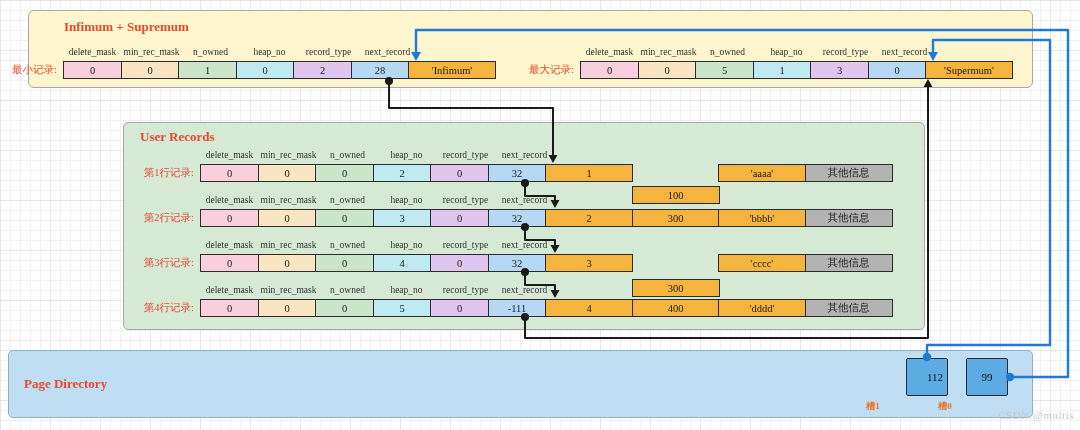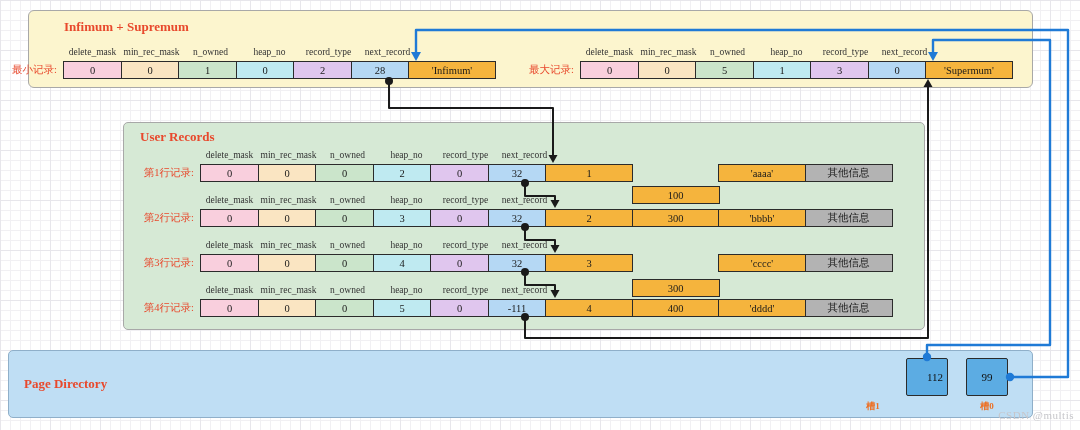--- a/index.html
+++ b/index.html
@@ -164,21 +164,21 @@
         <div class="cell" style="width: 88px; background: rgb(245, 180, 61);">4</div>
         <div class="cell" style="width: 88px; background: rgb(245, 180, 61);">400</div>
         <div class="cell" style="width: 88px; background: rgb(245, 180, 61);">'dddd'</div>
         <div class="cell" style="width: 88px; background: rgb(179, 179, 179);">其他信息</div>
       </div>
     </div>
   <div id="slots-root">
       <div class="slotbox" style="left: 906px; top: 358px; padding-left: 16px;">112</div>
       <div class="slotlabel" style="left: 852px; top: 400px;">槽1</div>
       <div class="slotbox" style="left: 966px; top: 358px;">99</div>
-      <div class="slotlabel" style="left: 966px; top: 400px; text-align: center;">槽0</div>
+      <div class="slotlabel" style="left: 924px; top: 400px; text-align: center;">槽0</div>
     </div>
 
   <svg id="wires" width="1080" height="430">
 
     <g stroke="#1a1a1a" stroke-width="2" fill="none" stroke-linejoin="round">
       <polyline points="389,80 389,108 553,108 553,157"></polyline>
       <polyline points="525,183 525,196 555,196 555,202"></polyline>
       <polyline points="525,227 525,240 555,240 555,247"></polyline>
       <polyline points="525,272 525,285 555,285 555,292"></polyline>
       <polyline points="525,317 525,338 928,338 928,85"></polyline>

